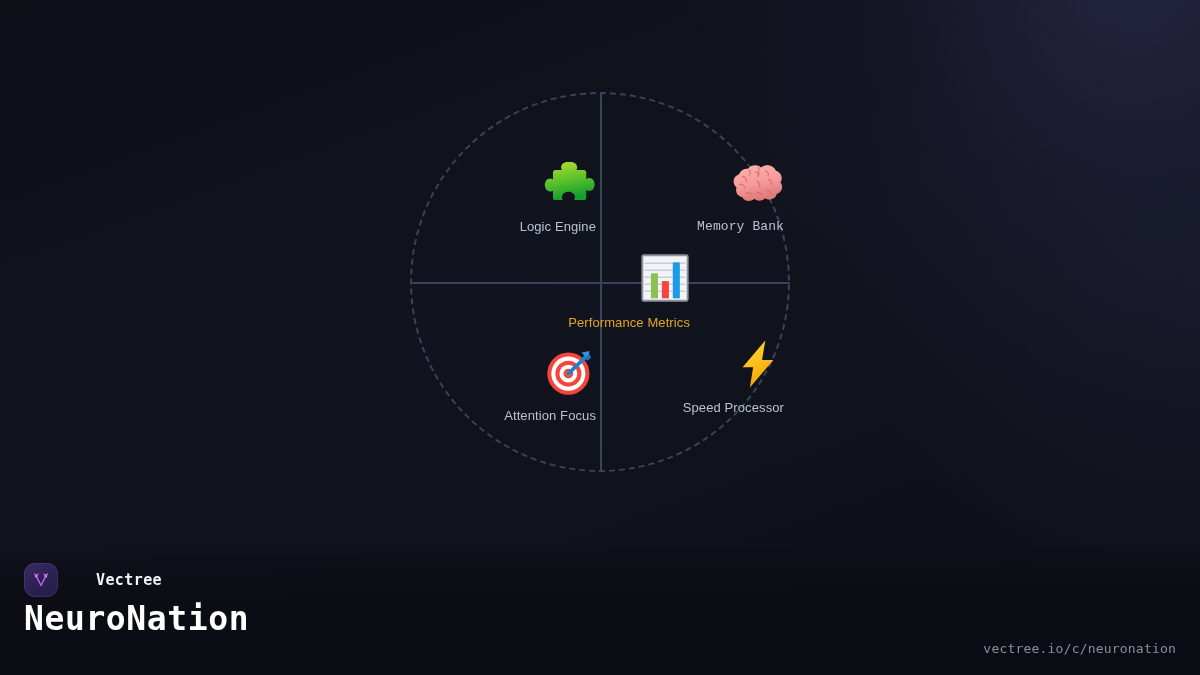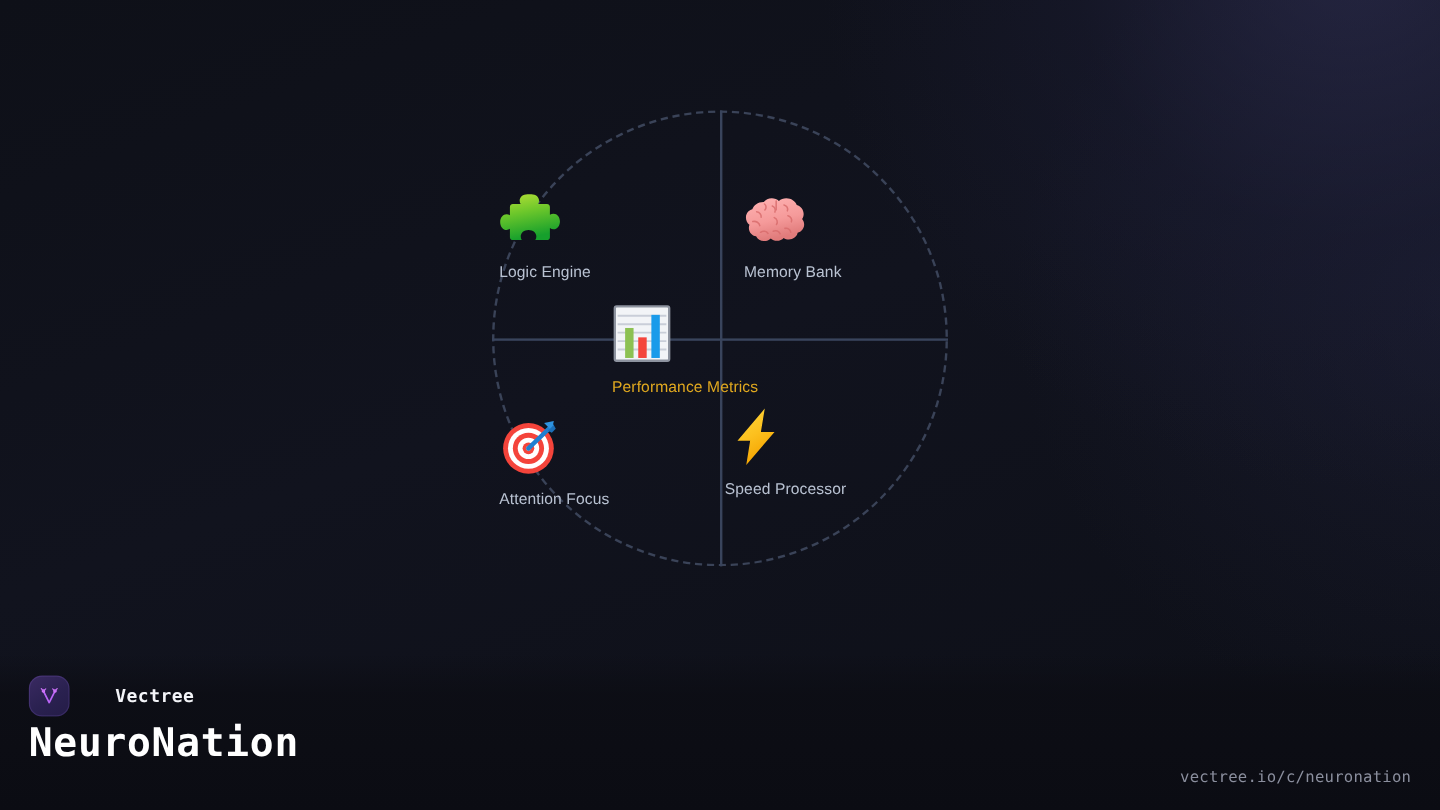--- a/index.html
+++ b/index.html
@@ -31,21 +31,21 @@
     position:absolute;
     background:#39445c;
   }
   .axis-h { height:1.5px; }
   .axis-v { width:1.5px; }
 
   .node {
     position:absolute;
     display:flex;
     flex-direction:column;
-    align-items:flex-start;
+    align-items:flex-end;
     justify-content:flex-start;
     transform:translate(-50%,-50%);
     width:180px;
   }
   .node .glyph {
     width:52px; height:52px;
     display:block;
   }
   .node .label {
     margin-top:10px;
@@ -131,21 +131,21 @@
               <stop offset="45%" stop-color="#6dc72b"></stop>
               <stop offset="100%" stop-color="#16a02c"></stop>
             </linearGradient>
           </defs>
           <path fill="url(#gGreen)" d="M29 6c-4.6 0-8 2.9-8 6.6 0 1.3.4 2.4 1 3.4H14c-1.7 0-3 1.3-3 3v8.6c-1-.7-2.2-1-3.5-1C4 26.6 1 30 1 34.6s3 8 6.5 8c1.3 0 2.5-.4 3.5-1.1V50c0 1.7 1.3 3 3 3h9.2c-.7-1.1-1.1-2.3-1.1-3.7 0-3.7 3.4-6.6 8-6.6s8 2.9 8 6.6c0 1.4-.4 2.6-1.1 3.7H49c1.7 0 3-1.3 3-3v-9.3c1.1.8 2.4 1.2 3.8 1.2 3.6 0 6.5-3.4 6.5-8s-2.9-8-6.5-8c-1.4 0-2.7.4-3.8 1.2V19c0-1.7-1.3-3-3-3h-9.1c.6-1 1-2.1 1-3.4C40.9 8.9 37.5 6 33 6h-4z"></path>
         </svg>
       </span>
       <span class="label">Logic Engine</span>
     </div>
 
-    <div class="node" style="left:710px; top:196px;">
+    <div class="node" style="left:694px; top:196px;font-family:Liberation Mono, monospace;">
       <span class="glyph">
         <svg viewBox="0 0 64 64" width="52" height="52">
           <defs>
             <linearGradient id="gBrain" x1="0" y1="0" x2="0.3" y2="1">
               <stop offset="0%" stop-color="#ffb3b3"></stop>
               <stop offset="60%" stop-color="#f59a9a"></stop>
               <stop offset="100%" stop-color="#e07b7b"></stop>
             </linearGradient>
           </defs>
           <path fill="url(#gBrain)" d="M20 14c-6 0-10 3.5-11.5 7.5C4.5 22.5 2 26 2 30c0 3 1.4 5.6 3.6 7.2-.4 1-.6 2.1-.6 3.3 0 4.4 3.2 8 7.4 8.6 1.4 2.9 4.6 4.9 8.3 4.9 2.7 0 5.1-1 6.8-2.7 1.6 1.5 3.8 2.4 6.3 2.4 2.8 0 5.3-1.1 6.9-2.9 1.5 1 3.3 1.6 5.3 1.6 4.5 0 8.2-2.9 9-6.8 3.9-1.2 6.7-4.6 6.7-8.6 0-2.1-.8-4.1-2.1-5.6 1-1.5 1.6-3.3 1.6-5.2 0-4.4-3-8.1-7.1-9.3C52.6 12.9 48.4 10 43.4 10c-3 0-5.7 1.1-7.6 2.8C34 11.1 31.4 10 28.5 10c-3.4 0-6.4 1.5-8.2 3.9L20 14z"></path>

